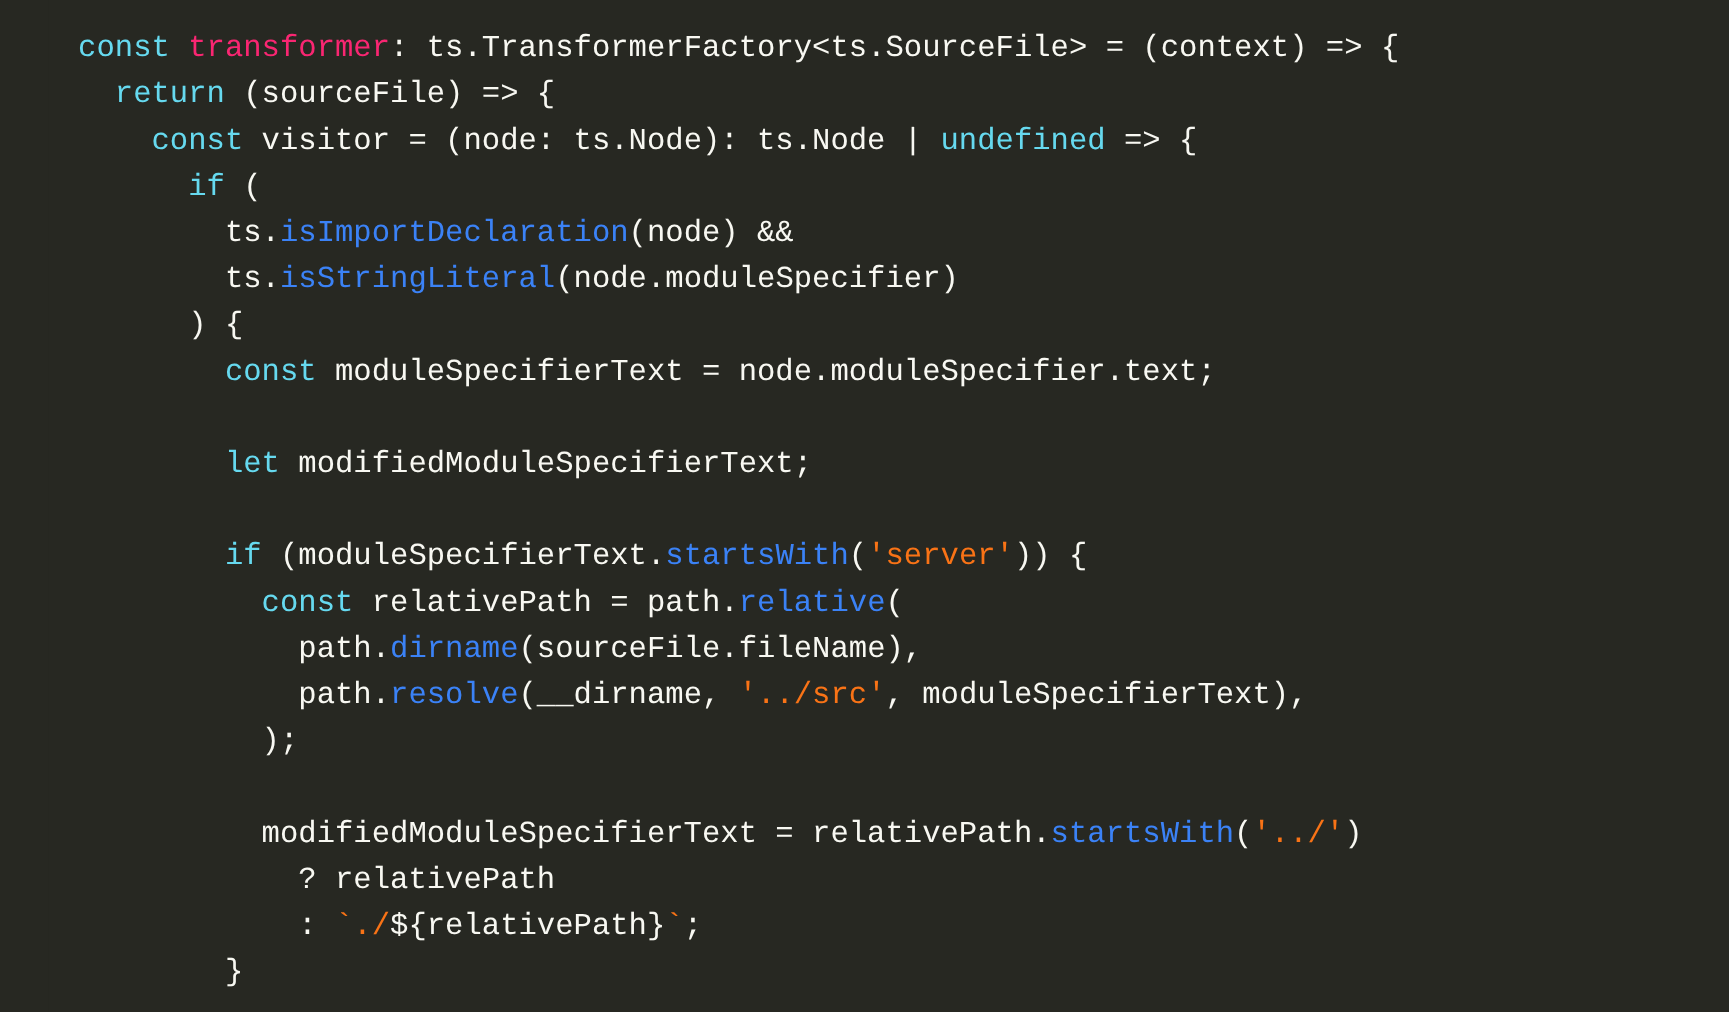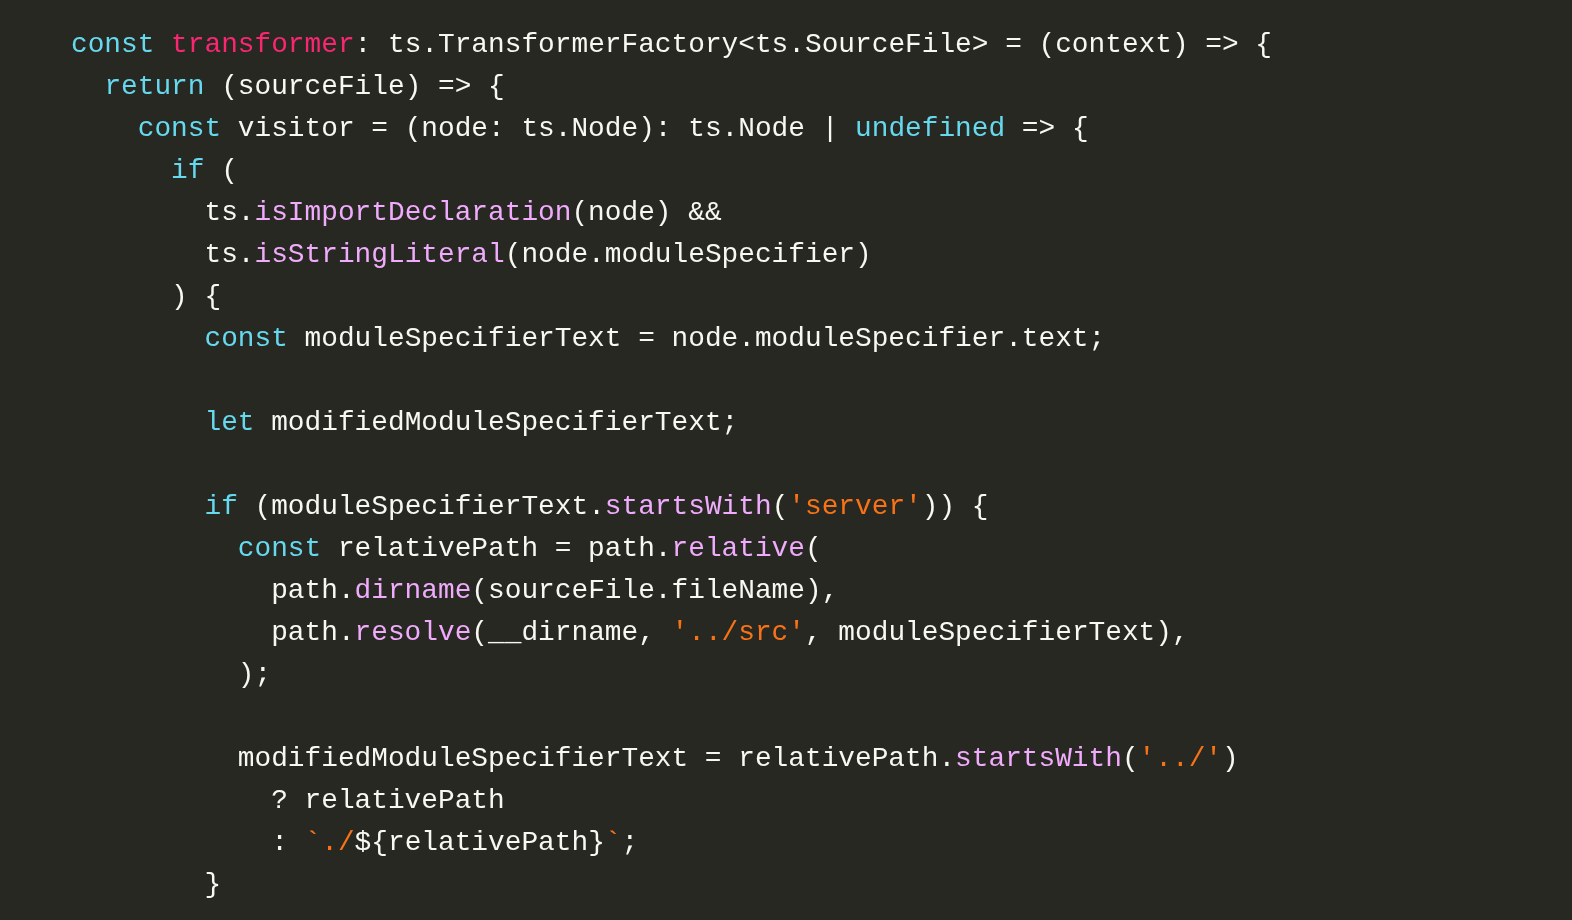--- a/index.html
+++ b/index.html
@@ -24,21 +24,21 @@
     font-family: "Liberation Mono", "DejaVu Sans Mono", monospace;
     font-size: 27.8px;
     line-height: 42px;
     color: #f8f8f2;
     white-space: pre;
   }
   .line { display: block; height: 42px; }
   .t-plain { color: #f8f8f2; }
   .t-keyword { color: #66d9ef; }
   .t-decl { color: #f92672; }
-  .t-func { color: #f0abfc; text-align: center; }
+  .t-func { color: #3b82f6; text-align: center; }
   .t-string { color: #f97316; }
 </style>
 </head>
 <body>
 
 <div class="editor">
   <pre class="code" id="code"><span class="line"><span class="t-keyword">const</span><span class="t-plain"> </span><span class="t-decl">transformer</span><span class="t-plain">: ts.TransformerFactory&lt;ts.SourceFile&gt; = (context) =&gt; {</span></span><span class="line"><span class="t-plain">  </span><span class="t-keyword">return</span><span class="t-plain"> (sourceFile) =&gt; {</span></span><span class="line"><span class="t-plain">    </span><span class="t-keyword">const</span><span class="t-plain"> visitor = (node: ts.Node): ts.Node | </span><span class="t-keyword">undefined</span><span class="t-plain"> =&gt; {</span></span><span class="line"><span class="t-plain">      </span><span class="t-keyword">if</span><span class="t-plain"> (</span></span><span class="line"><span class="t-plain">        ts.</span><span class="t-func">isImportDeclaration</span><span class="t-plain">(node) &amp;&amp;</span></span><span class="line"><span class="t-plain">        ts.</span><span class="t-func">isStringLiteral</span><span class="t-plain">(node.moduleSpecifier)</span></span><span class="line"><span class="t-plain">      ) {</span></span><span class="line"><span class="t-plain">        </span><span class="t-keyword">const</span><span class="t-plain"> moduleSpecifierText = node.moduleSpecifier.text;</span></span><span class="line"> </span><span class="line"><span class="t-plain">        </span><span class="t-keyword">let</span><span class="t-plain"> modifiedModuleSpecifierText;</span></span><span class="line"> </span><span class="line"><span class="t-plain">        </span><span class="t-keyword">if</span><span class="t-plain"> (moduleSpecifierText.</span><span class="t-func">startsWith</span><span class="t-plain">(</span><span class="t-string">'server'</span><span class="t-plain">)) {</span></span><span class="line"><span class="t-plain">          </span><span class="t-keyword">const</span><span class="t-plain"> relativePath = path.</span><span class="t-func">relative</span><span class="t-plain">(</span></span><span class="line"><span class="t-plain">            path.</span><span class="t-func">dirname</span><span class="t-plain">(sourceFile.fileName),</span></span><span class="line"><span class="t-plain">            path.</span><span class="t-func">resolve</span><span class="t-plain">(__dirname, </span><span class="t-string">'../src'</span><span class="t-plain">, moduleSpecifierText),</span></span><span class="line"><span class="t-plain">          );</span></span><span class="line"> </span><span class="line"><span class="t-plain">          modifiedModuleSpecifierText = relativePath.</span><span class="t-func">startsWith</span><span class="t-plain">(</span><span class="t-string">'../'</span><span class="t-plain">)</span></span><span class="line"><span class="t-plain">            ? relativePath</span></span><span class="line"><span class="t-plain">            : </span><span class="t-string">`./</span><span class="t-plain">${relativePath}</span><span class="t-string">`</span><span class="t-plain">;</span></span><span class="line"><span class="t-plain">        }</span></span></pre>
 </div>
 
 </body></html>

